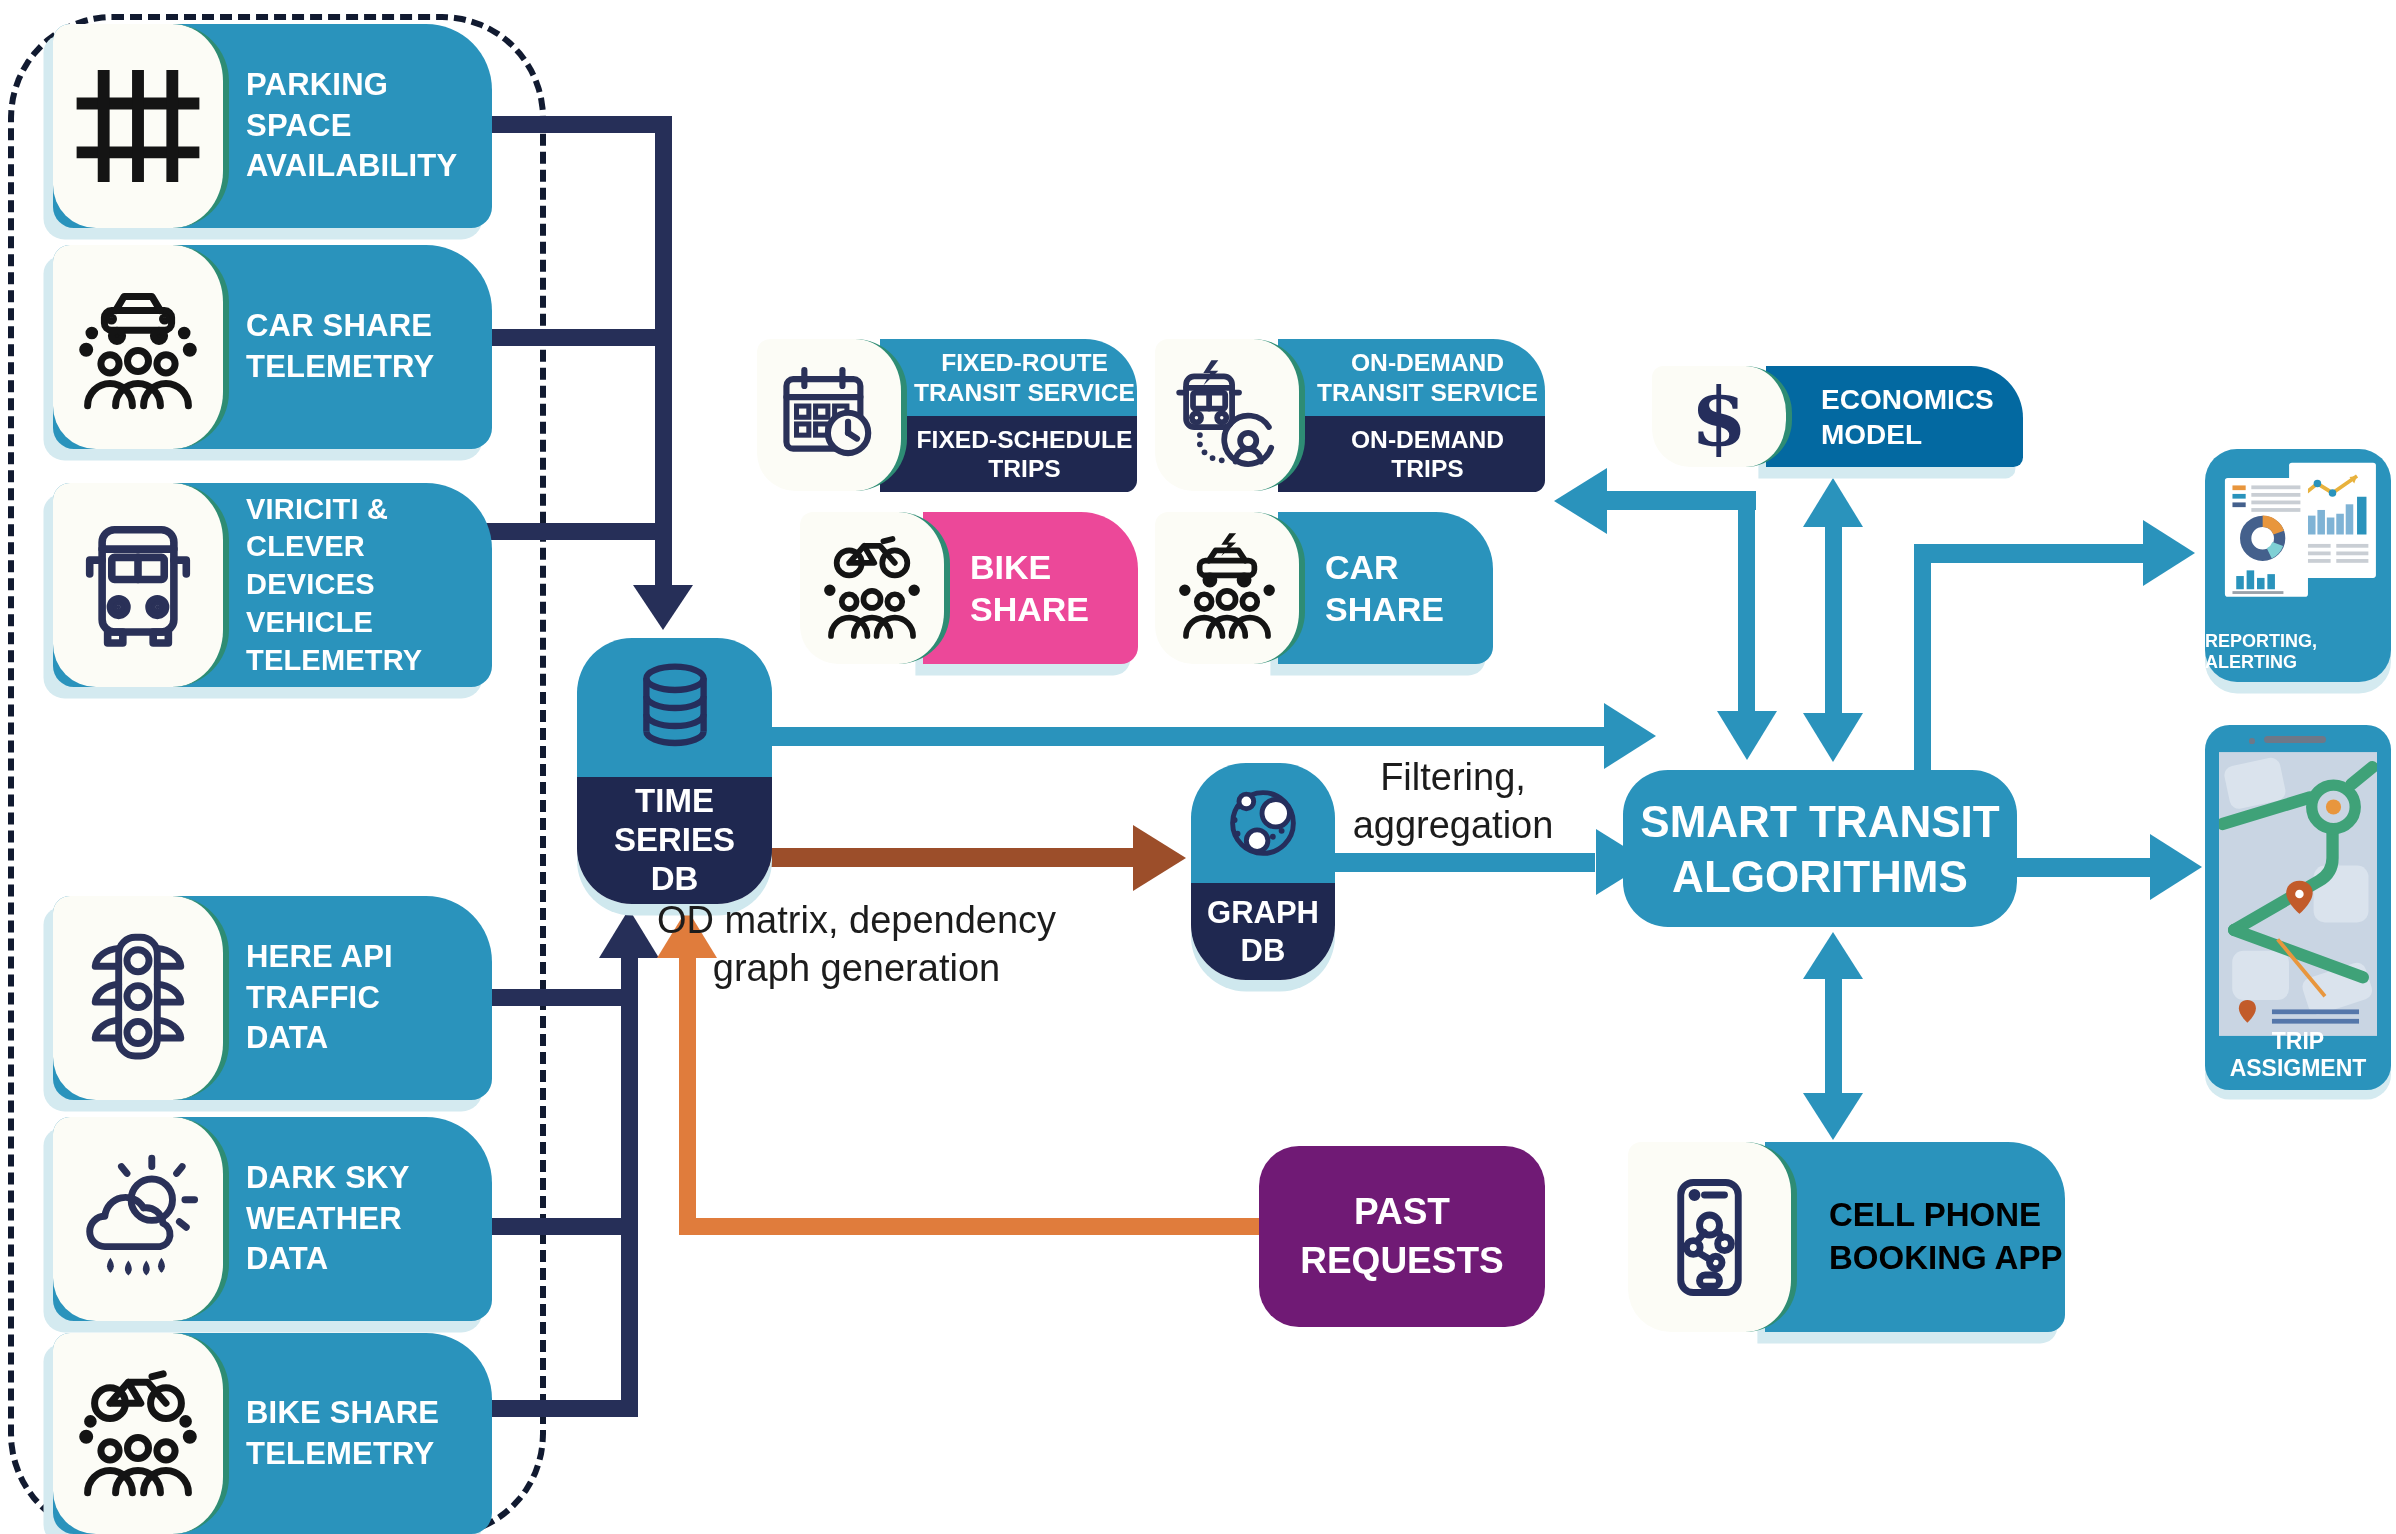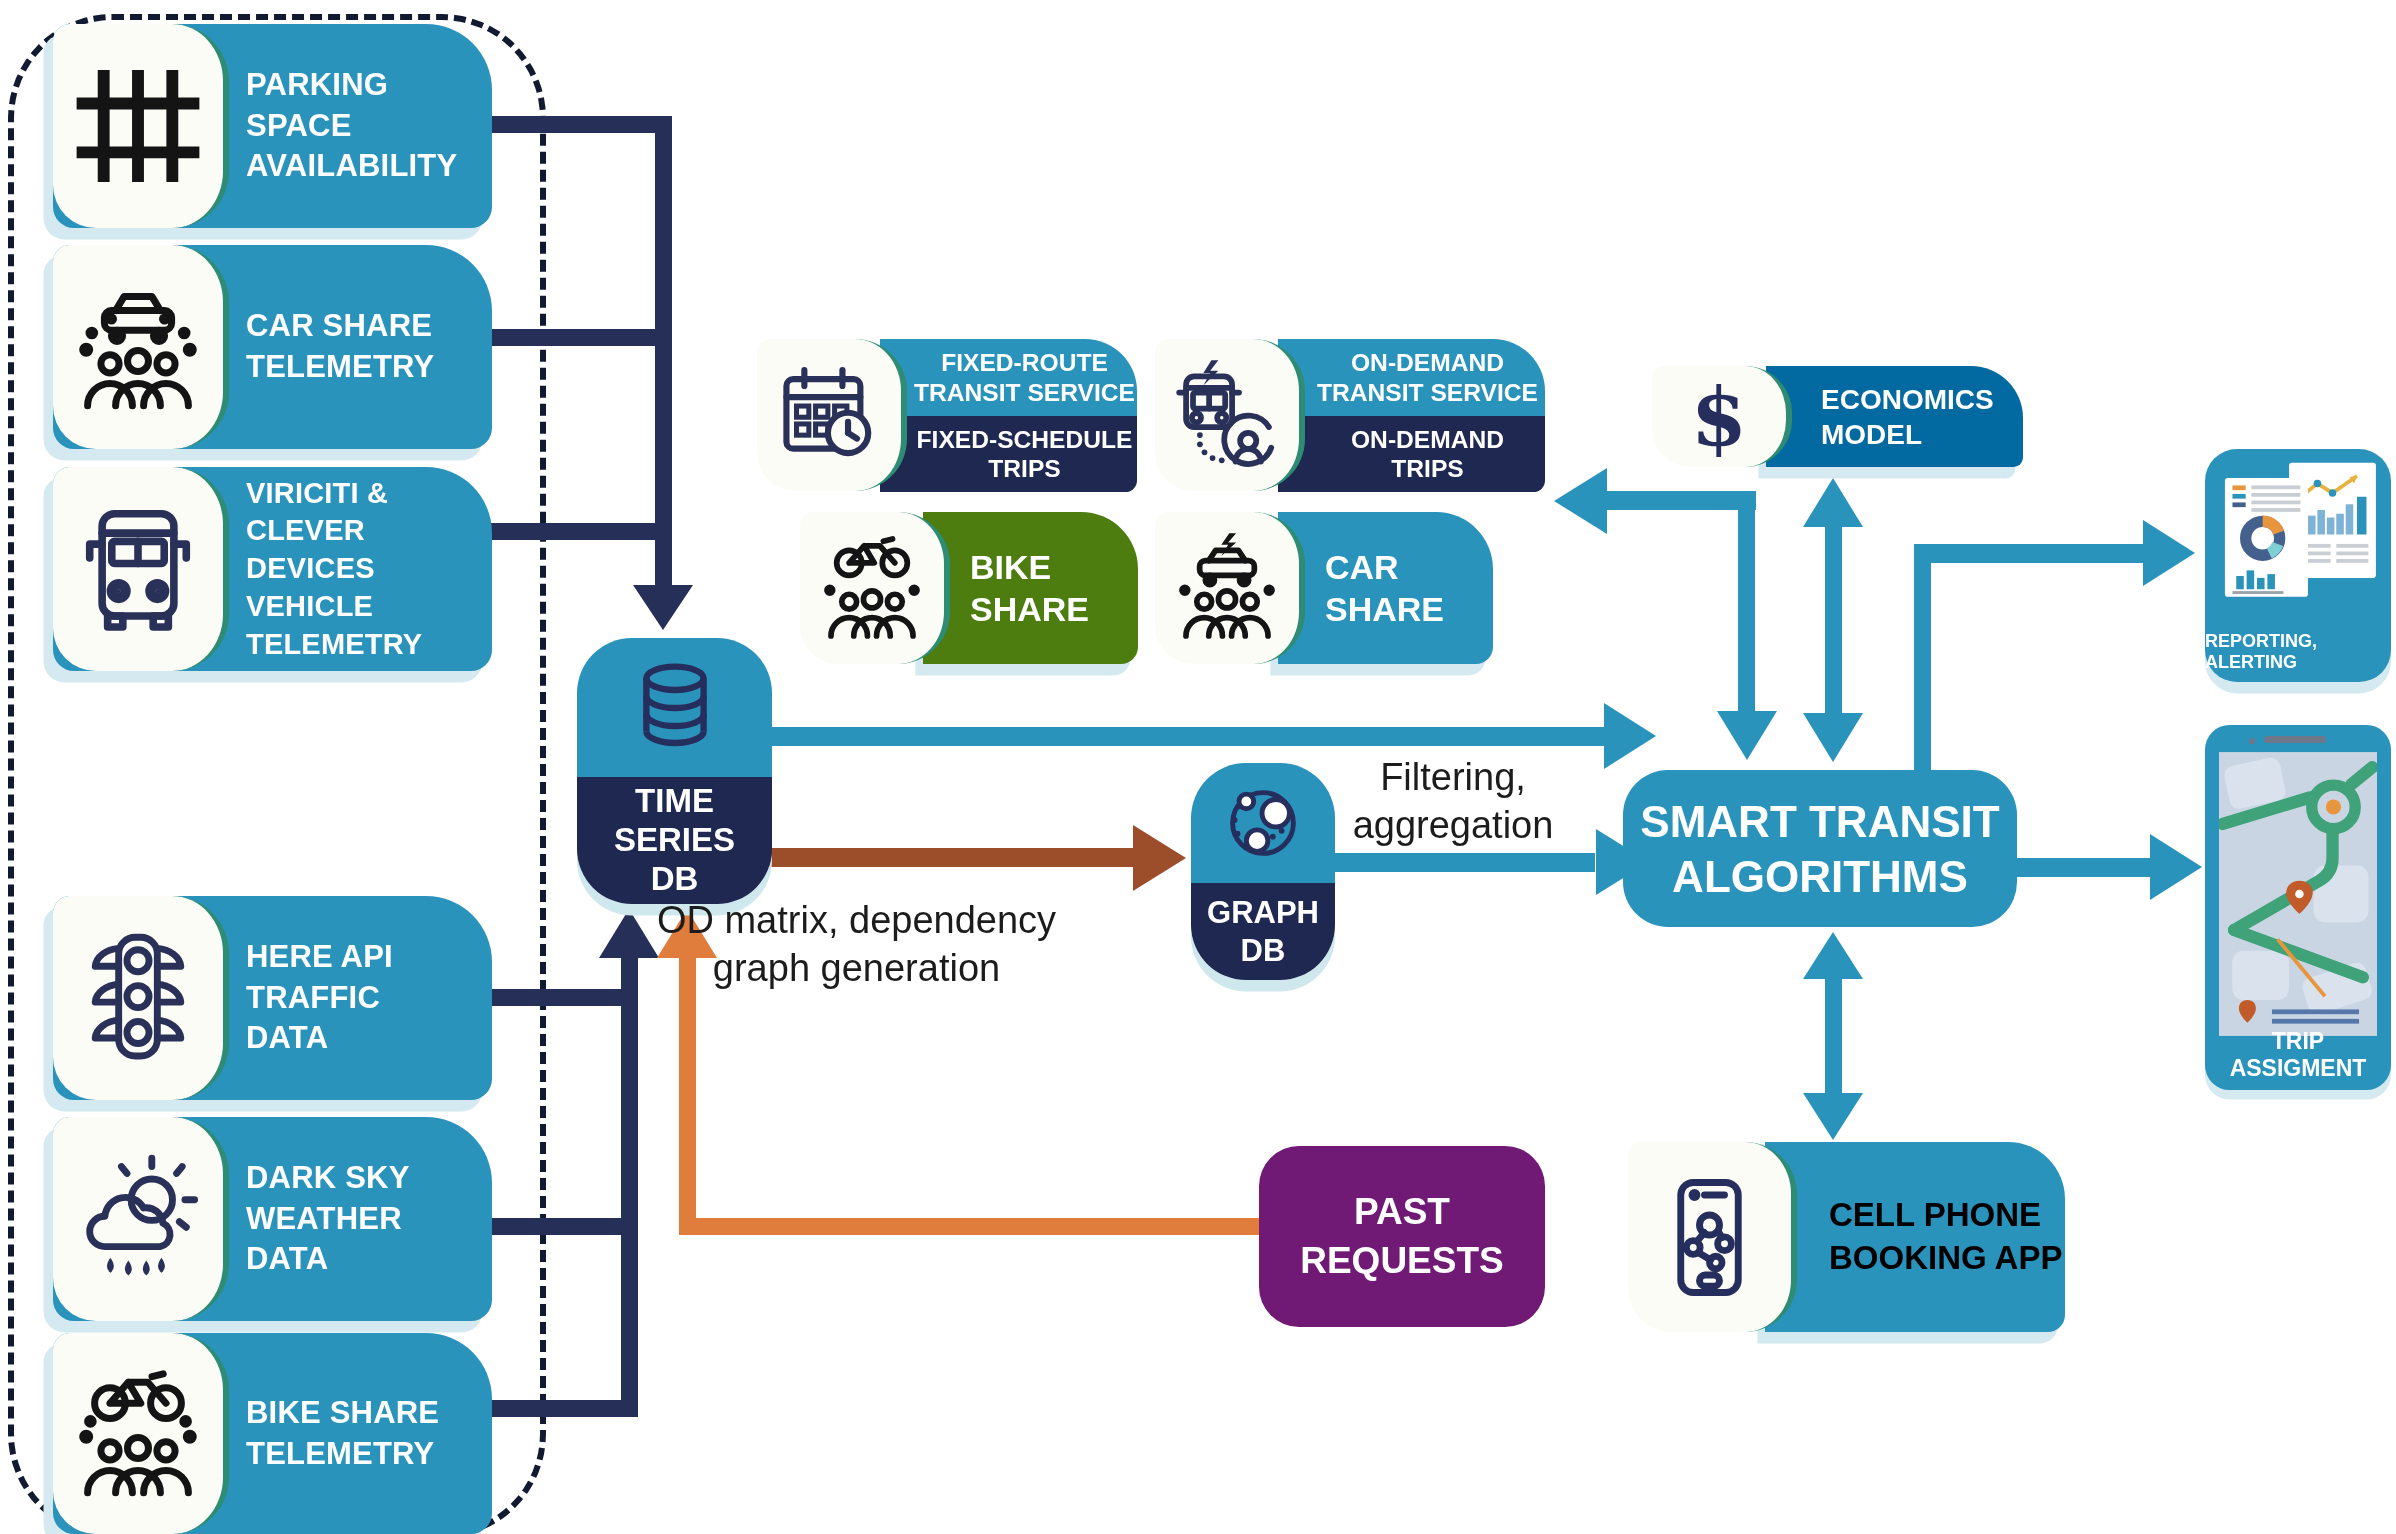--- a/index.html
+++ b/index.html
@@ -127,21 +127,21 @@
             <circle cx="87" cy="52" r="2.5" fill="#141414"></circle>
           <circle cx="17" cy="40" r="2" fill="#141414"></circle>
             <circle cx="83" cy="40" r="2" fill="#141414"></circle>
         </g>
       </svg>
     </div>
     <div class="src-label ml">CAR SHARE
 TELEMETRY</div>
   </div>
 
-  <div class="src-box" style="top:461px">
+  <div class="src-box" style="top:477px">
     <div class="src-teal"></div>
     <div class="src-panel">
       <svg width="138" height="138" viewBox="0 0 100 100">
         <g stroke="#2A3158" stroke-width="5.5" fill="none" stroke-linecap="round" stroke-linejoin="round">
           <rect x="24" y="10" width="52" height="74" rx="9"></rect>
           <path d="M24 24 h52"></path>
           <path d="M50 30 v16"></path>
             <rect x="31" y="30" width="38" height="16" rx="2"></rect>
           <circle cx="36" cy="66" r="6"></circle>
             <circle cx="64" cy="66" r="6"></circle>
@@ -327,21 +327,21 @@
             <circle cx="26" cy="75" r="2.5"></circle>
             <circle cx="30" cy="82" r="2.5"></circle>
             <circle cx="37" cy="87" r="2.5"></circle>
             <circle cx="45" cy="89" r="2.5"></circle>
         </g>
       </svg>
     </div>
   </div>
 
   <div class="abs" style="left:800px;top:506px;width:338px;height:152px">
-    <div class="band ml shadowed" style="left:123px;right:0;top:0;height:100%;background:#4d7c0f;border-radius:0 57px 17px 0;font-size:34px;line-height:1.25;padding-left:47px">BIKE
+    <div class="band ml shadowed" style="left:123px;right:0;top:0;height:100%;background:#ec4899;border-radius:0 57px 17px 0;font-size:34px;line-height:1.25;padding-left:47px">BIKE
 SHARE</div>
     <div class="svc-panel" style="width:144px">
       <svg width="114" height="114" viewBox="0 0 100 100">
         <g stroke="#141414" stroke-width="5" fill="none" stroke-linecap="round" stroke-linejoin="round">
           <circle cx="30" cy="28" r="11"></circle>
             <circle cx="70" cy="28" r="11"></circle>
           <path d="M30 28 L43 13 H57 L70 28 M43 13 L52 28 H30"></path>
             <path d="M60 9 l8 -2"></path>
           <circle cx="30" cy="62" r="6.5"></circle>
             <circle cx="50" cy="60" r="7.5"></circle>

